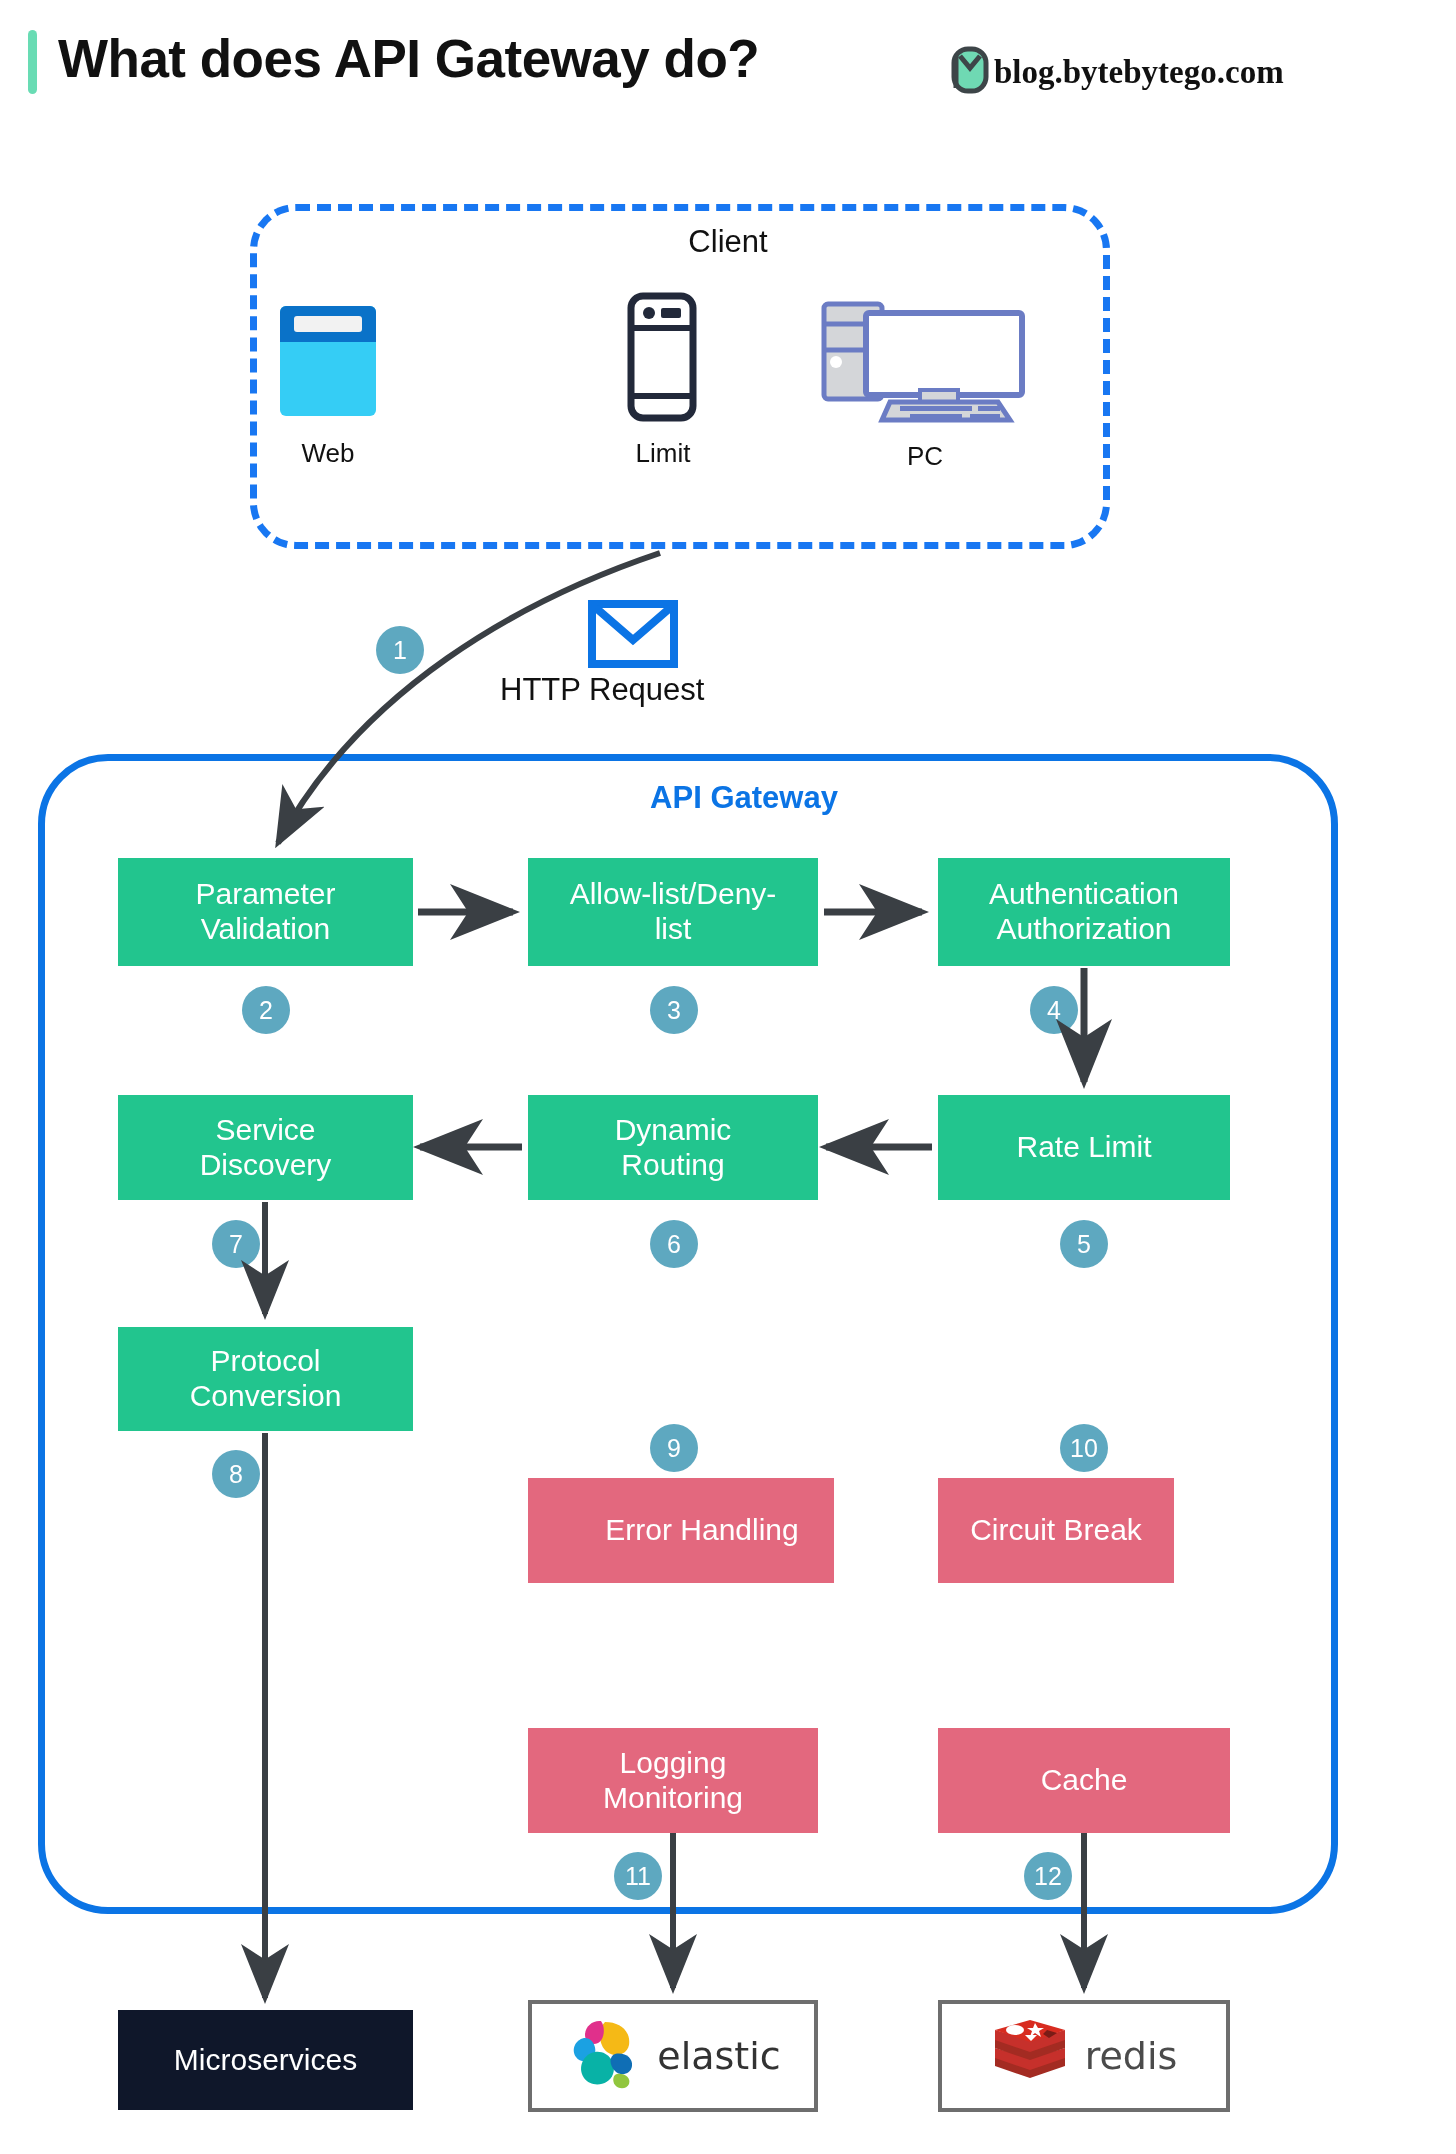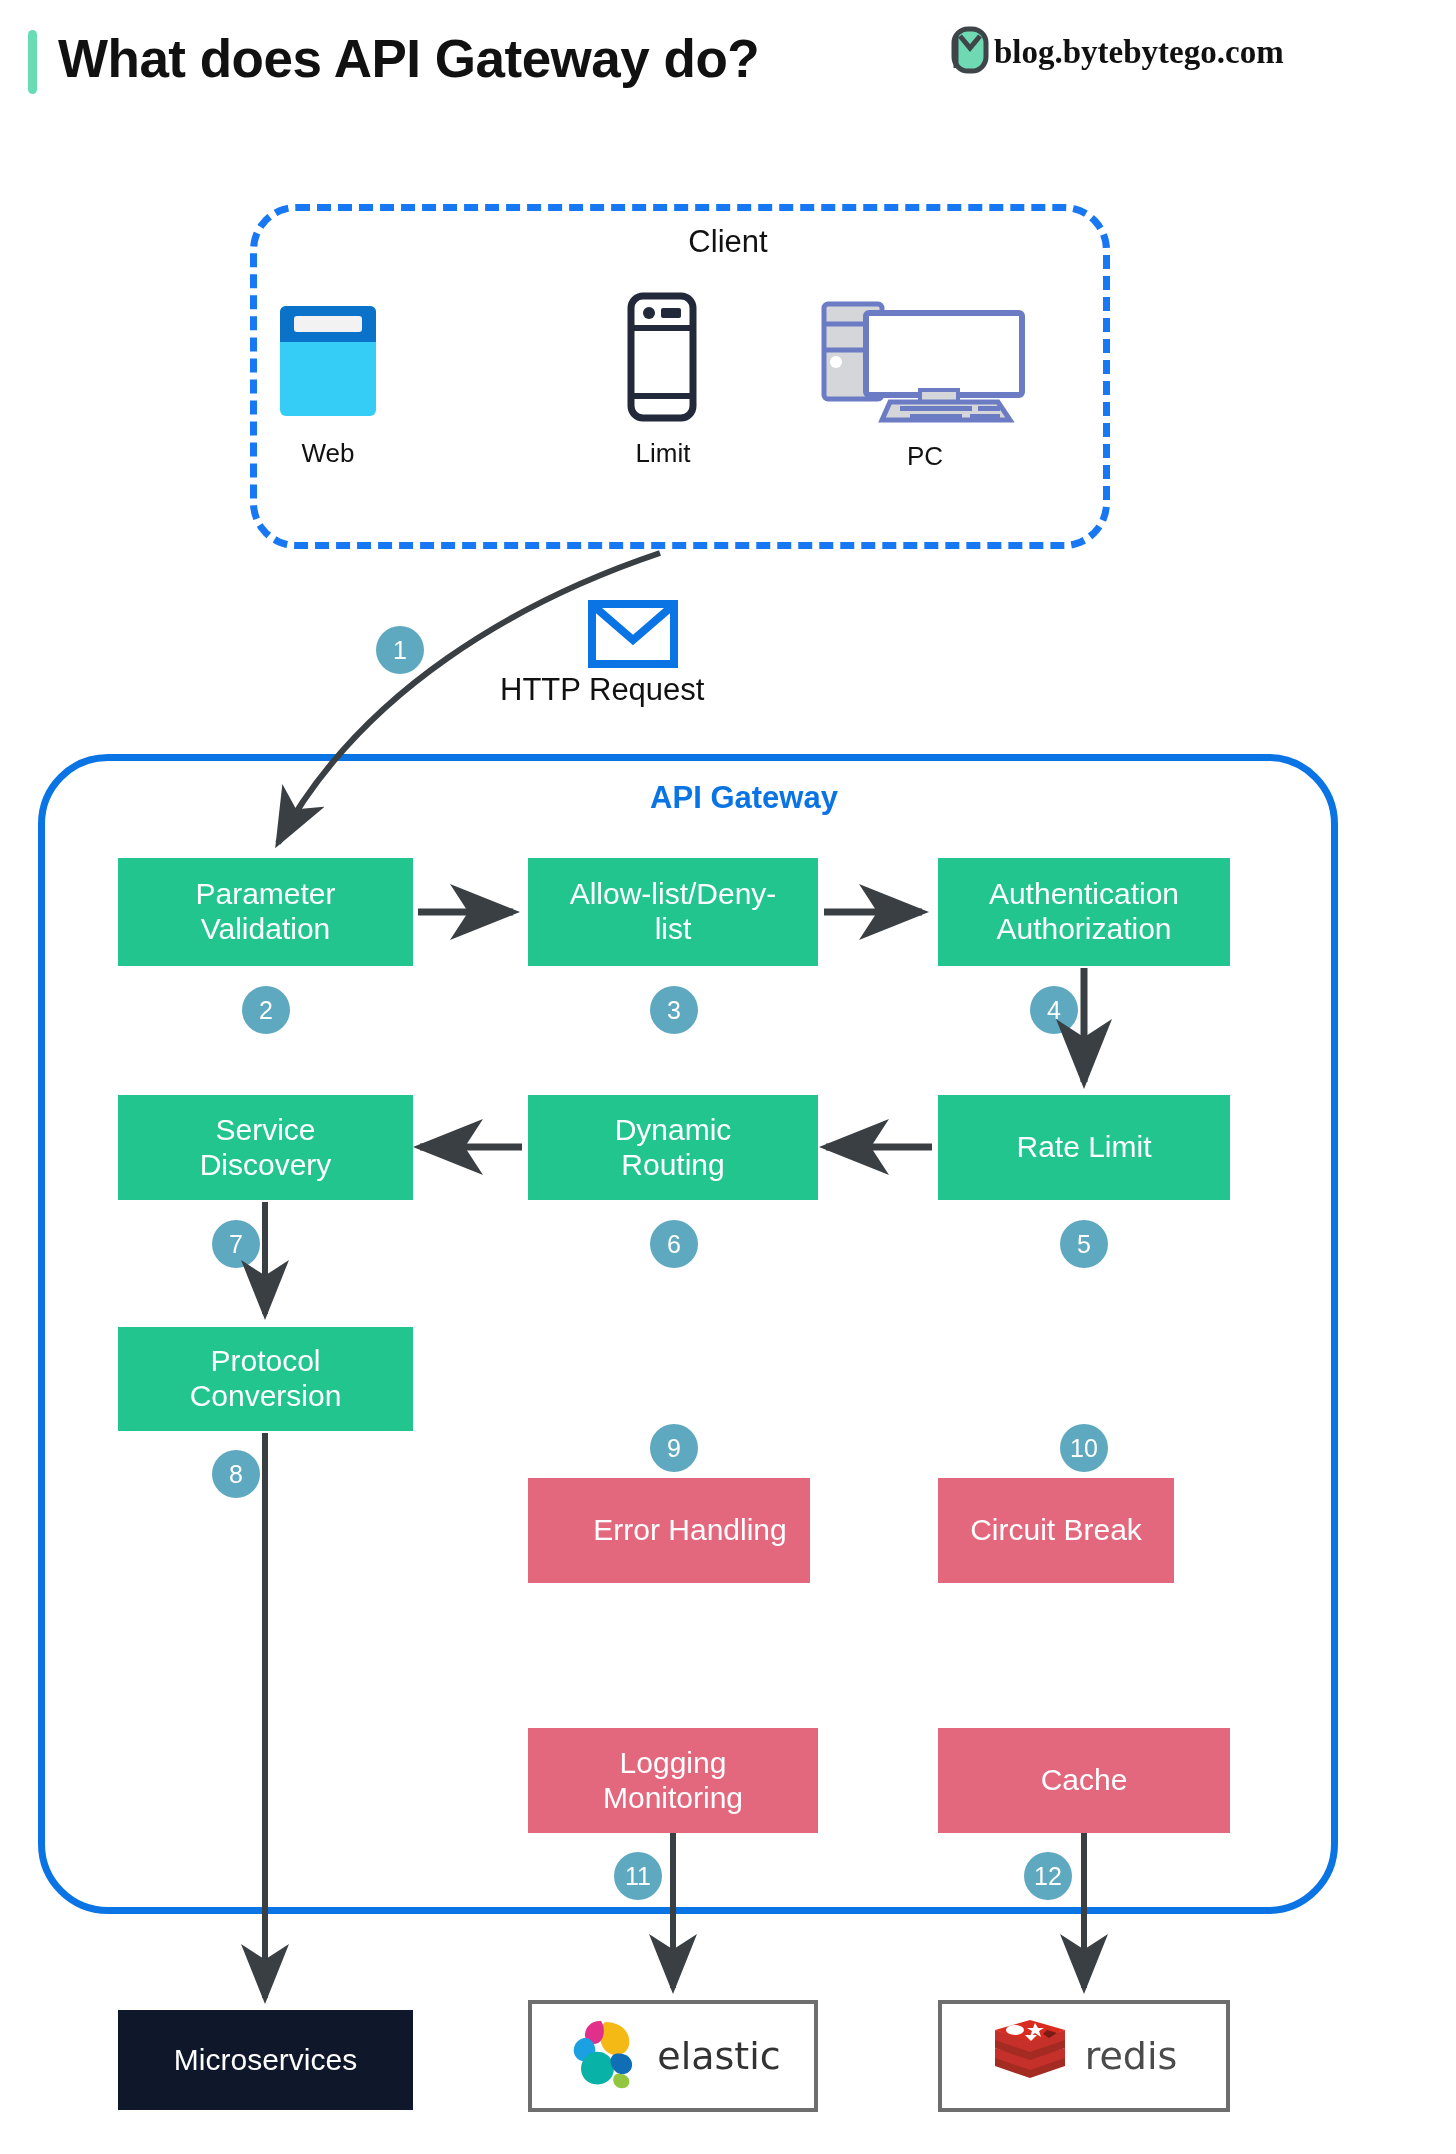--- a/index.html
+++ b/index.html
@@ -2,21 +2,21 @@
 <html><head>
 <meta charset="utf-8">
 <style>
   html,body{margin:0;padding:0;background:#ffffff;}
   body{font-family:"Liberation Sans",sans-serif;}
   #page{position:relative;width:1456px;height:2154px;background:#fff;overflow:hidden;}
 
   
   .hdr-bar{position:absolute;left:28px;top:30px;width:9px;height:64px;background:#69dcb4;border-radius:5px;}
   .hdr-title{position:absolute;left:58px;top:28px;font-size:53px;color:#111;letter-spacing:-0.5px;white-space:nowrap;font-weight:bold;}
-  .hdr-brand{position:absolute;left:950px;top:26px;display:flex;align-items:center;gap:4px;text-align:center;}
+  .hdr-brand{position:absolute;left:950px;top:46px;display:flex;align-items:center;gap:4px;text-align:center;}
   .hdr-brand-text{font-family:"Liberation Serif",serif;font-weight:bold;font-size:33px;color:#111;white-space:nowrap;}
 
   
   .client-box{position:absolute;left:250px;top:204px;width:860px;height:345px;
       border:7px dashed #1877F2;border-radius:46px;box-sizing:border-box;}
   .client-label{position:absolute;left:0;right:0;top:224px;text-align:center;font-size:31px;color:#111;}
   .client-item{position:absolute;text-align:center;}
   .client-item .cap{font-size:26px;color:#111;margin-top:12px;}
 
   
@@ -152,21 +152,21 @@
     <span>Service<br>Discovery</span>
   </div>
   <div class="badge" style="left:212px;top:1220px;">7</div>
 
   <div class="pbox green" style="left:118px;top:1327px;width:295px;height:104px;">
     <span>Protocol<br>Conversion</span>
   </div>
   <div class="badge" style="left:212px;top:1450px;">8</div>
 
   <div class="badge" style="left:650px;top:1424px;">9</div>
-  <div class="pbox pink" style="left:528px;top:1478px;width:282px;height:105px;padding-left:48px;">
+  <div class="pbox pink" style="left:528px;top:1478px;width:306px;height:105px;padding-left:48px;">
     <span>Error Handling</span>
   </div>
 
   <div class="badge" style="left:1060px;top:1424px;">10</div>
   <div class="pbox pink" style="left:938px;top:1478px;width:236px;height:105px;">
     <span>Circuit Break</span>
   </div>
 
   <div class="pbox pink" style="left:528px;top:1728px;width:290px;height:105px;">
     <span>Logging<br>Monitoring</span>

